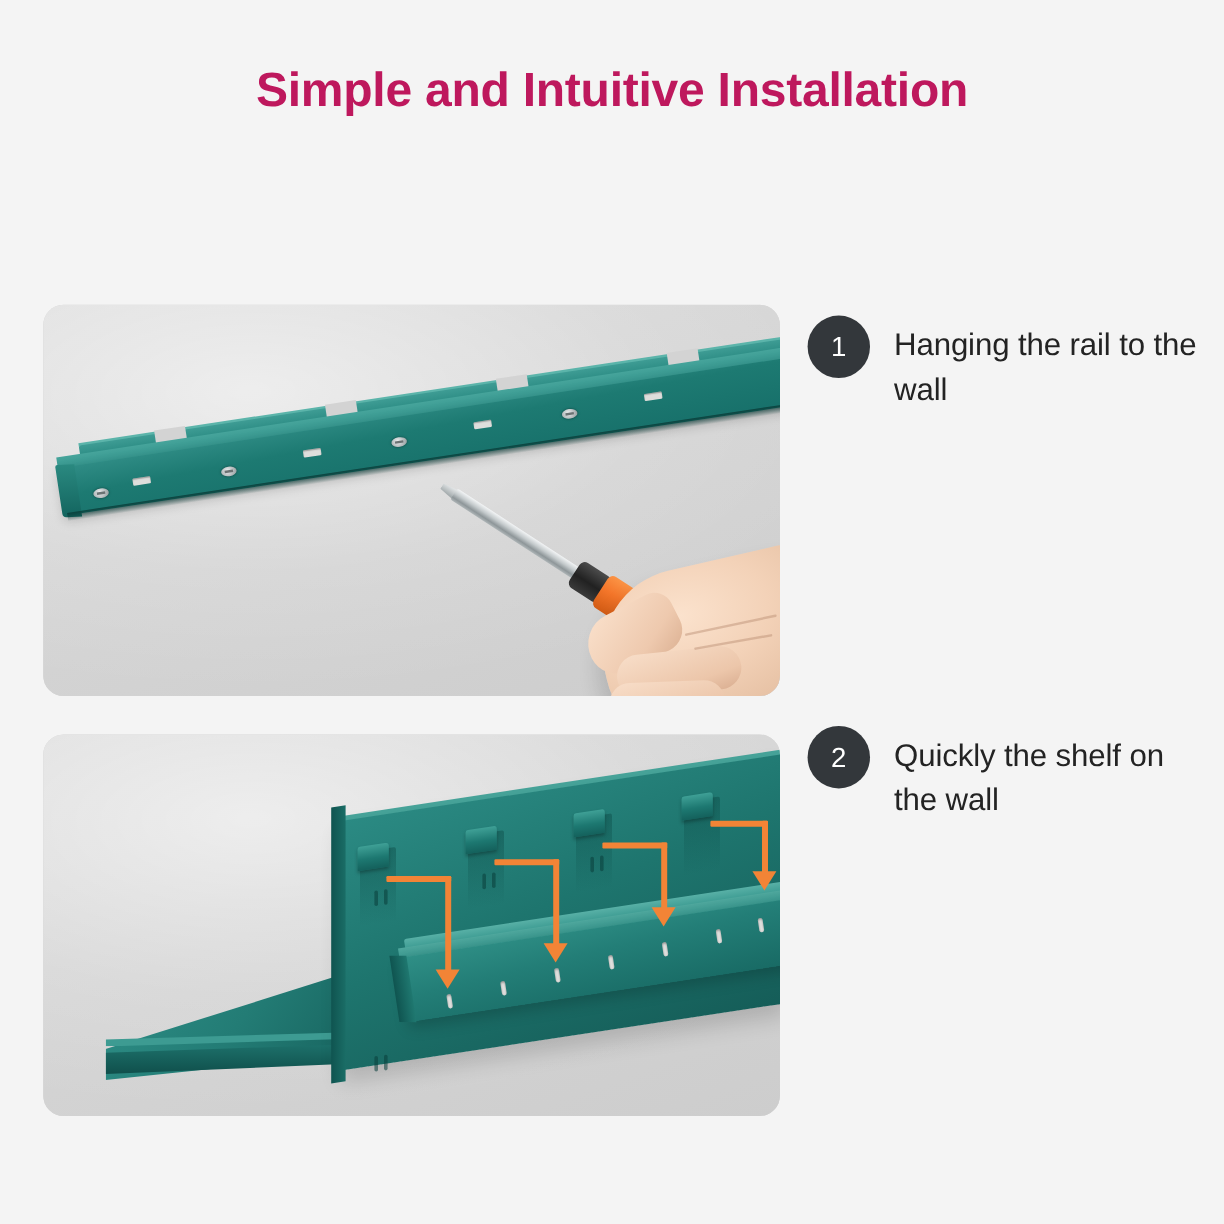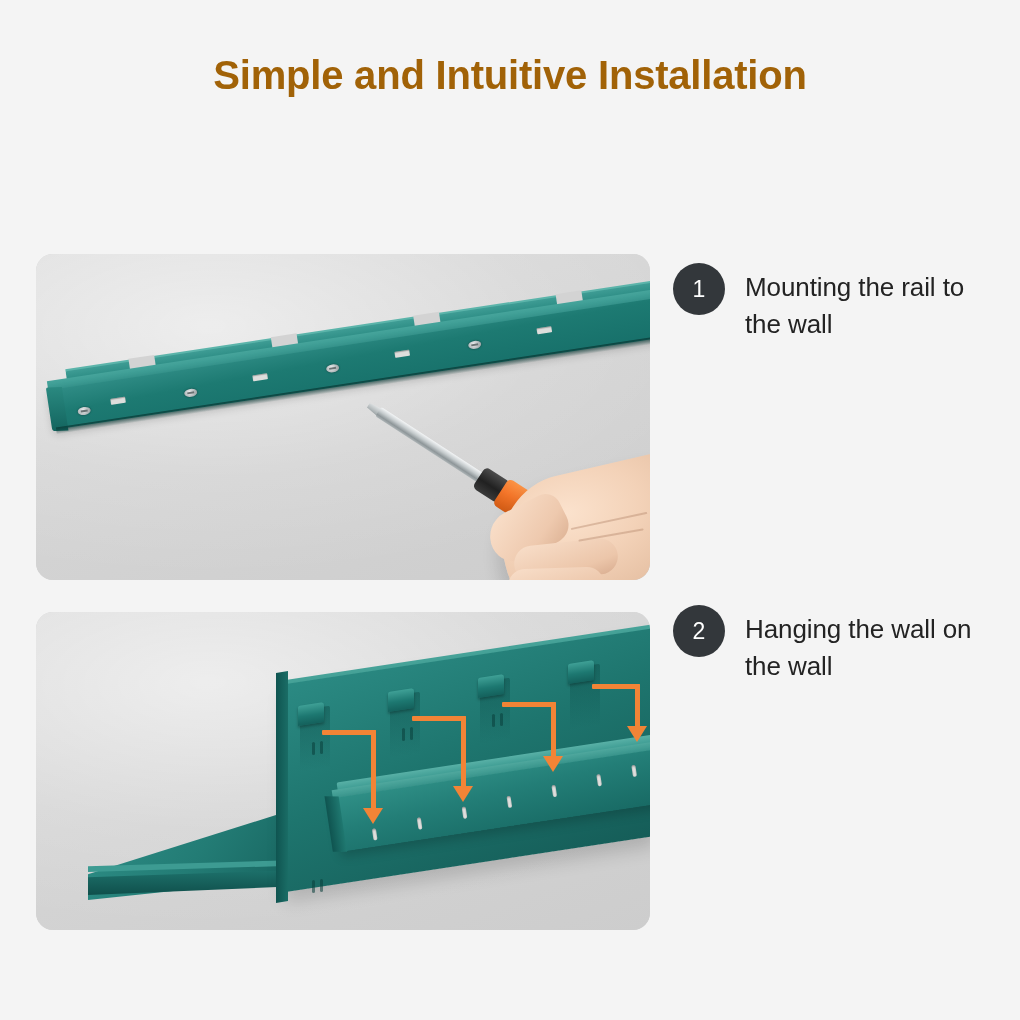--- a/index.html
+++ b/index.html
@@ -28,21 +28,21 @@
     position: absolute;
     left: 0;
     top: 52px;
     width: 1020px;
     text-align: center;
   }
   .title {
     font-size: 40px;
     font-weight: 600;
     letter-spacing: -0.2px;
-    color: #a16207;
+    color: #be185d;
     line-height: 1.18;
     margin: 0;
   }
   .subtitle {
     font-size: 31px;
     font-weight: 400;
     color: #232323;
     line-height: 1.2;
     margin: 10px 0 0 0;
     letter-spacing: -0.1px;
@@ -479,21 +479,21 @@
 
         <div class="knuckle-line" style="left:96px; top:70px; width:78px; transform:rotate(-12deg)"></div>
         <div class="knuckle-line" style="left:104px; top:84px; width:66px; transform:rotate(-10deg)"></div>
       </div>
 
     </div>
   </div>
 
   <div class="step" id="step-1">
     <div class="step-badge">1</div>
-    <div class="step-text">Mounting the rail to the wall</div>
+    <div class="step-text">Hanging the rail to the wall</div>
   </div>
 
   <div class="panel" id="panel-2">
     <div class="panel-vignette"></div>
     <div class="shelf-scene">
 
       <div class="shelf-top"></div>
       <div class="shelf-edge"></div>
       <div class="shelf-front"></div>
 
@@ -554,16 +554,16 @@
         <div class="arrow-h" style="left:556px; top:72px; width:48px"></div>
         <div class="arrow-v" style="left:599px; top:72px; height:46px"></div>
         <div class="arrow-head" style="left:591px; top:114px"></div>
       </div>
 
     </div>
   </div>
 
   <div class="step" id="step-2">
     <div class="step-badge">2</div>
-    <div class="step-text">Hanging the wall on the wall</div>
+    <div class="step-text">Quickly the shelf on the wall</div>
   </div>
 
 </div>
 
 </body></html>

